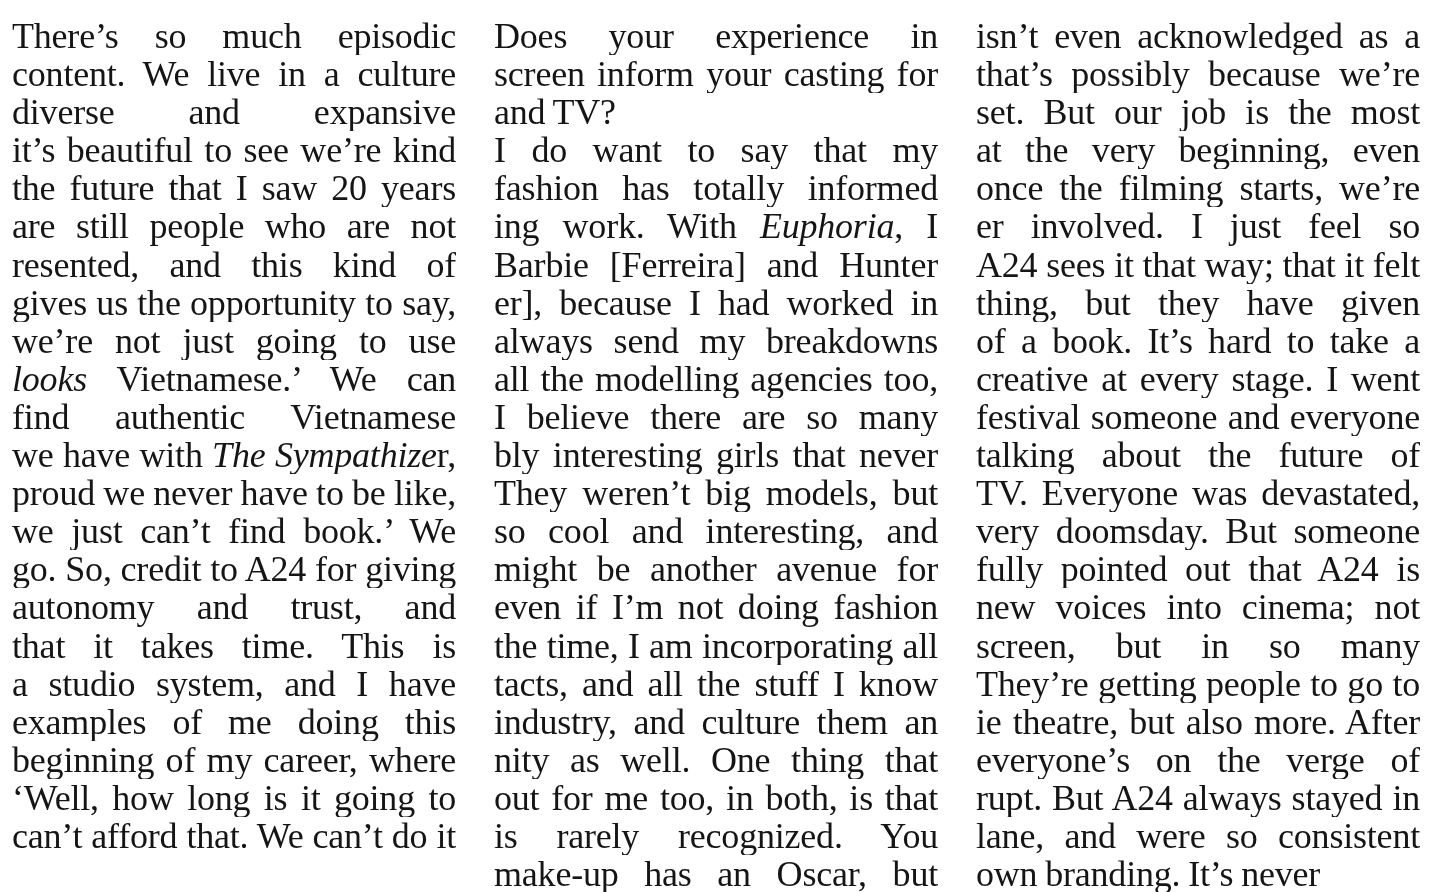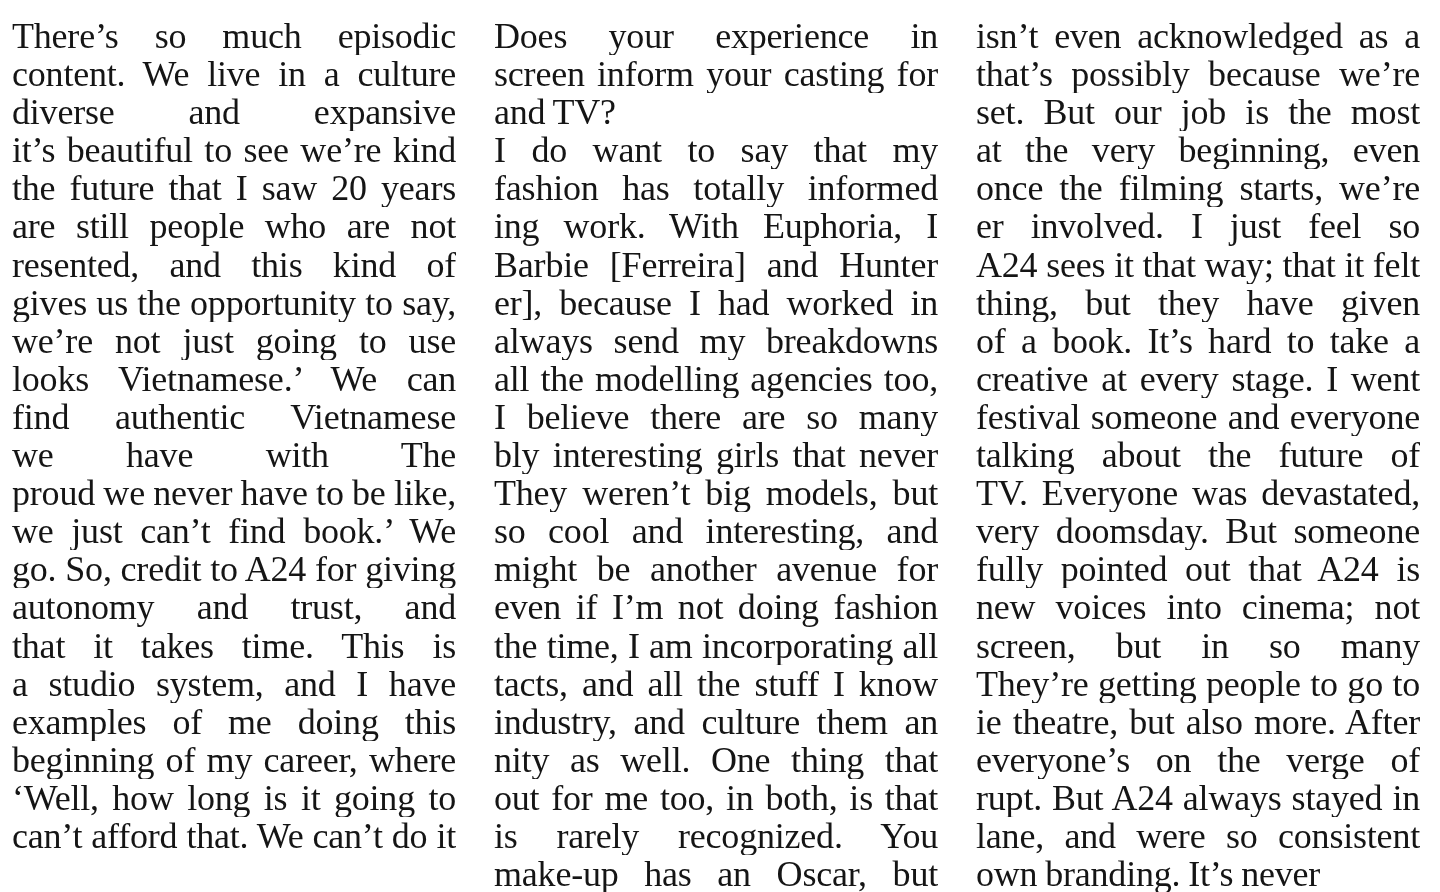--- a/index.html
+++ b/index.html
@@ -32,21 +32,21 @@
   .line {
     height: 38.1px;
     line-height: 38.1px;
     overflow: hidden;
     white-space: normal;
   }
   .line.just {
     text-align: justify;
     text-align-last: justify;
   }
-  .it { }
+  .it { font-style: italic; }
   .bd { font-weight: normal; }
 </style>
 </head>
 <body>
 
 <div class="page">
   <div class="col">
       <div class="line just"><span>There’s so much episodic documentary</span></div>
       <div class="line just"><span>content. We live in a culture now where</span></div>
       <div class="line just"><span>diverse and expansive expression, and</span></div>

